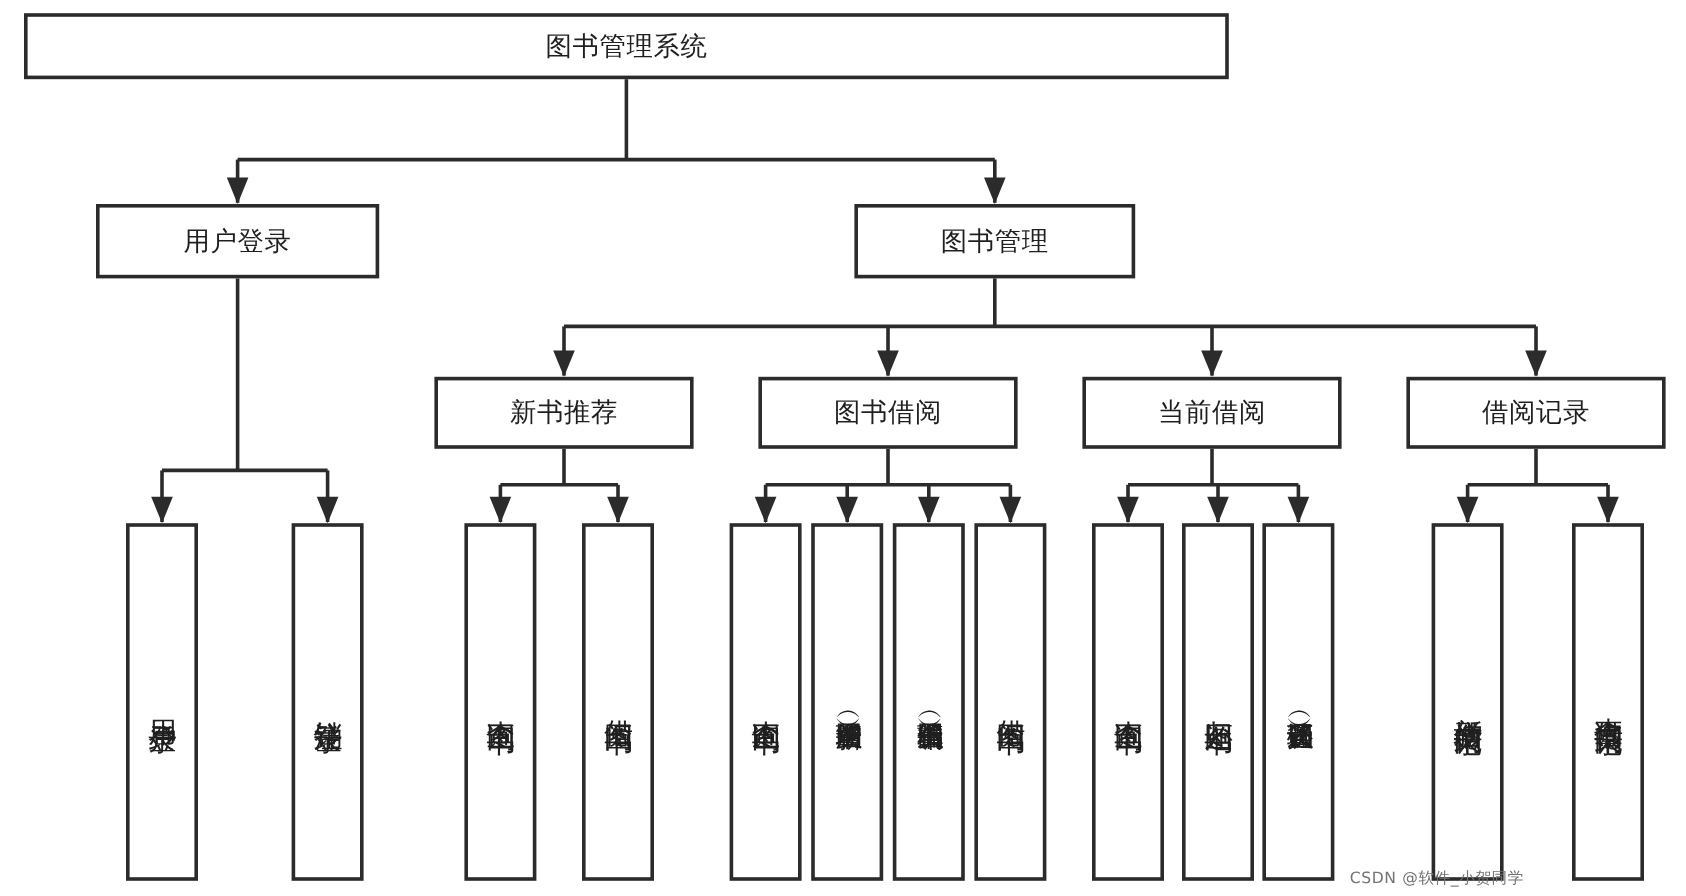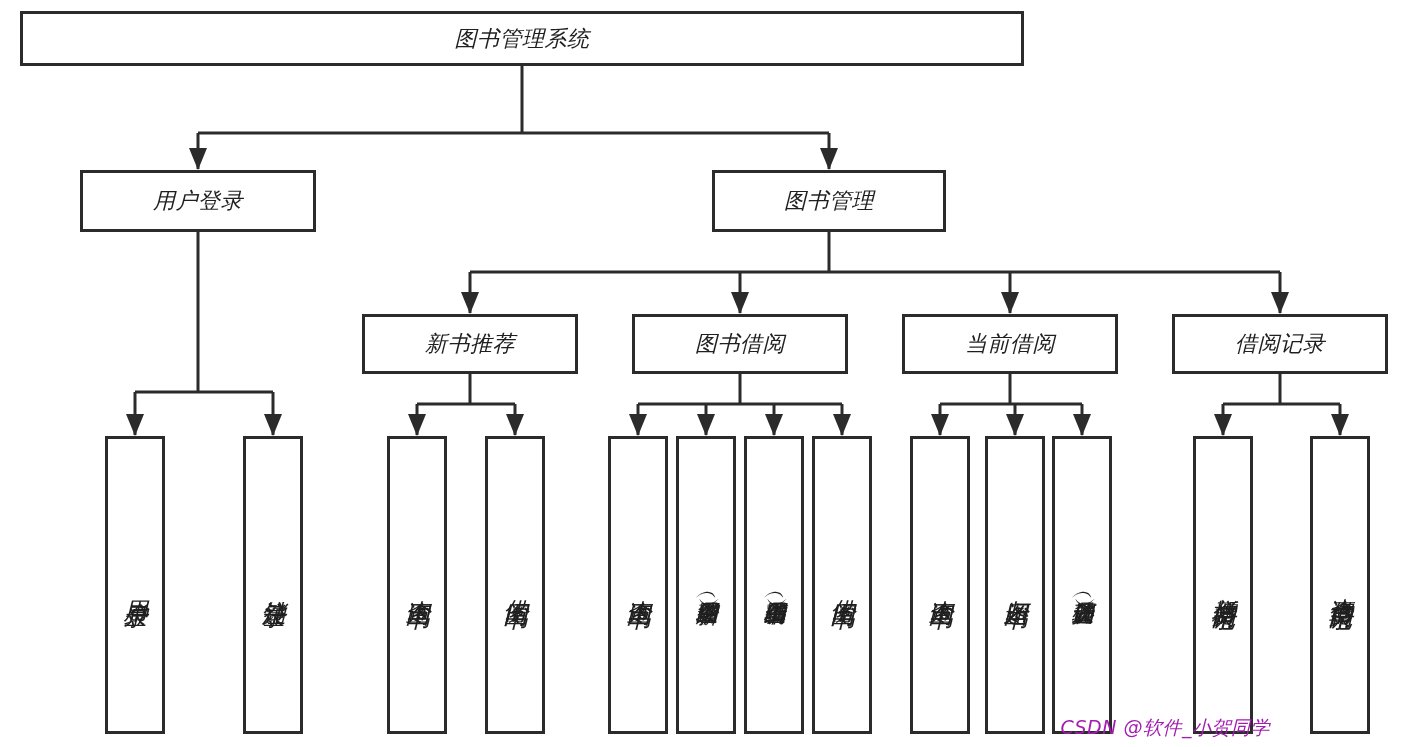--- a/index.html
+++ b/index.html
@@ -11,21 +11,20 @@
     width: 1405px;
     height: 747px;
     font-family: "DejaVu Sans", "Liberation Sans", sans-serif;
     overflow: hidden;
     position: relative;
   }
   #diagram-root {
     position: relative;
     width: 1278px;
     height: 747px;
-    font-style: italic;
   }
   svg#flow {
     position: absolute;
     top: 0;
     left: 0;
     width: 1405px;
     height: 747px;
     display: block;
   }
   .node-rect {
@@ -64,22 +63,22 @@
     align-items: center;
     justify-content: center;
     white-space: nowrap;
     pointer-events: none;
   }
   .watermark {
     position: absolute;
     right: 8px;
     bottom: 6px;
     font-family: "DejaVu Sans", "Liberation Sans", sans-serif;
-    font-size: 19px;
-    color: #a21caf;
+    font-size: 13px;
+    color: #737373;
     letter-spacing: 0.5px;
     white-space: nowrap;
   }
 </style>
 </head>
 <body>
 
 <div id="diagram-root">
 
   <svg id="flow" viewBox="0 0 1405 747">

